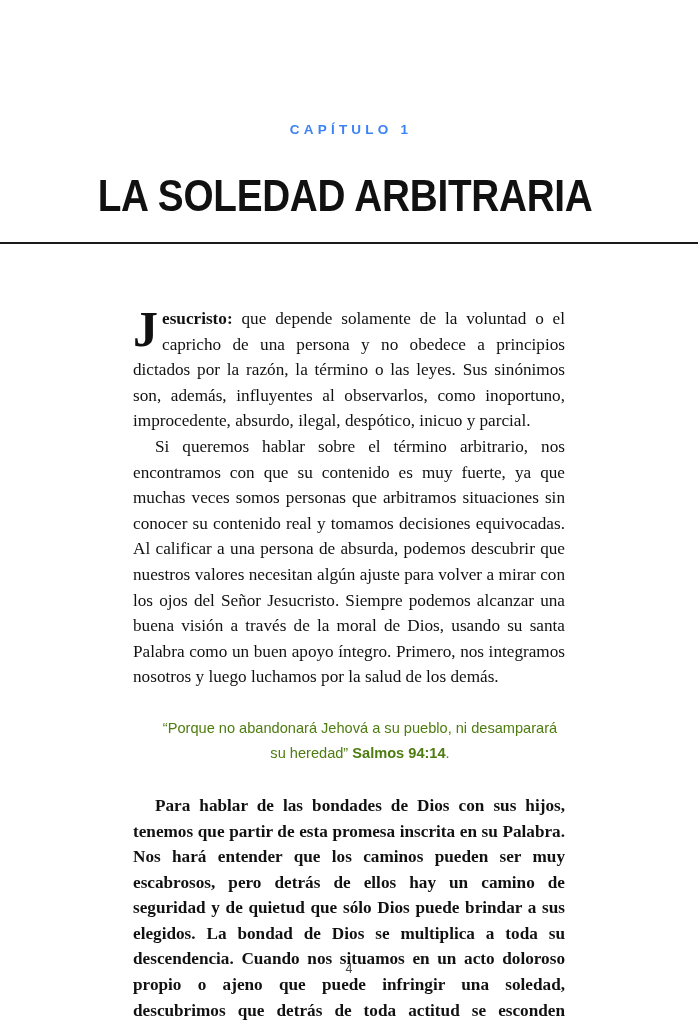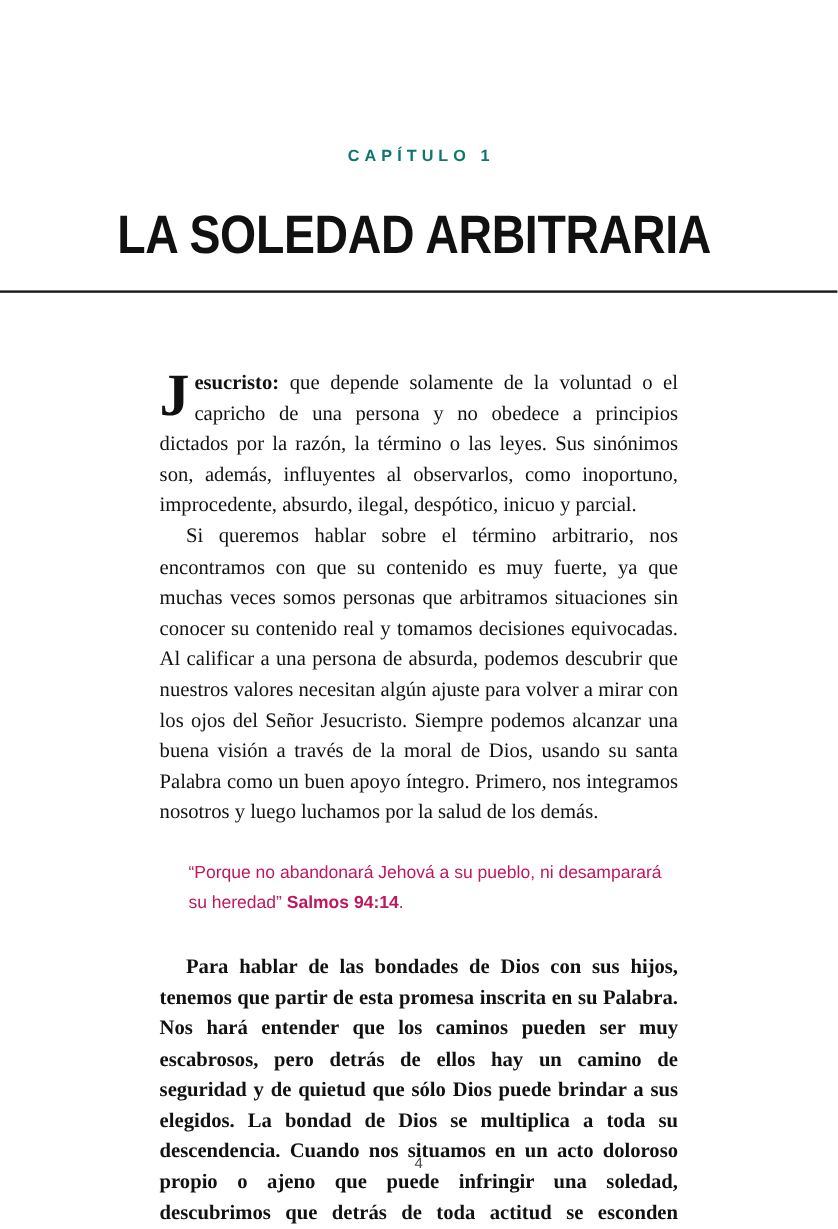--- a/index.html
+++ b/index.html
@@ -27,21 +27,21 @@
 
   
   .chapter-head {
     padding-top: 122px;
   }
   .chapter-eyebrow {
     font-family: "Liberation Sans", "DejaVu Sans", sans-serif;
     font-size: 13.5px;
     font-weight: 600;
     letter-spacing: 4.2px;
-    color: #0f766e;
+    color: #3b82f6;
     text-align: center;
     text-transform: uppercase;
     padding-left: 4px;
   }
   .chapter-title {
     margin: 36px 0 0 0;
     padding-right: 145px;
     text-align: right;
     font-family: "Liberation Sans Narrow", "Liberation Sans", "DejaVu Sans Condensed", sans-serif;
     font-weight: 700;
@@ -92,22 +92,22 @@
   }
 
   
   .quote {
     margin: 26px 0 0 0;
     padding-left: 24px;
     padding-right: 2px;
     font-family: "Liberation Sans", "DejaVu Sans", sans-serif;
     font-size: 14.6px;
     line-height: 25px;
-    color: #be185d;
-    text-align: left;
+    color: #4d7c0f;
+    text-align: center;
   }
   .quote .ref {
     font-weight: 700;
   }
 
   .para.after-quote {
     margin-top: 27px;
     font-weight: bold;
   }
 

